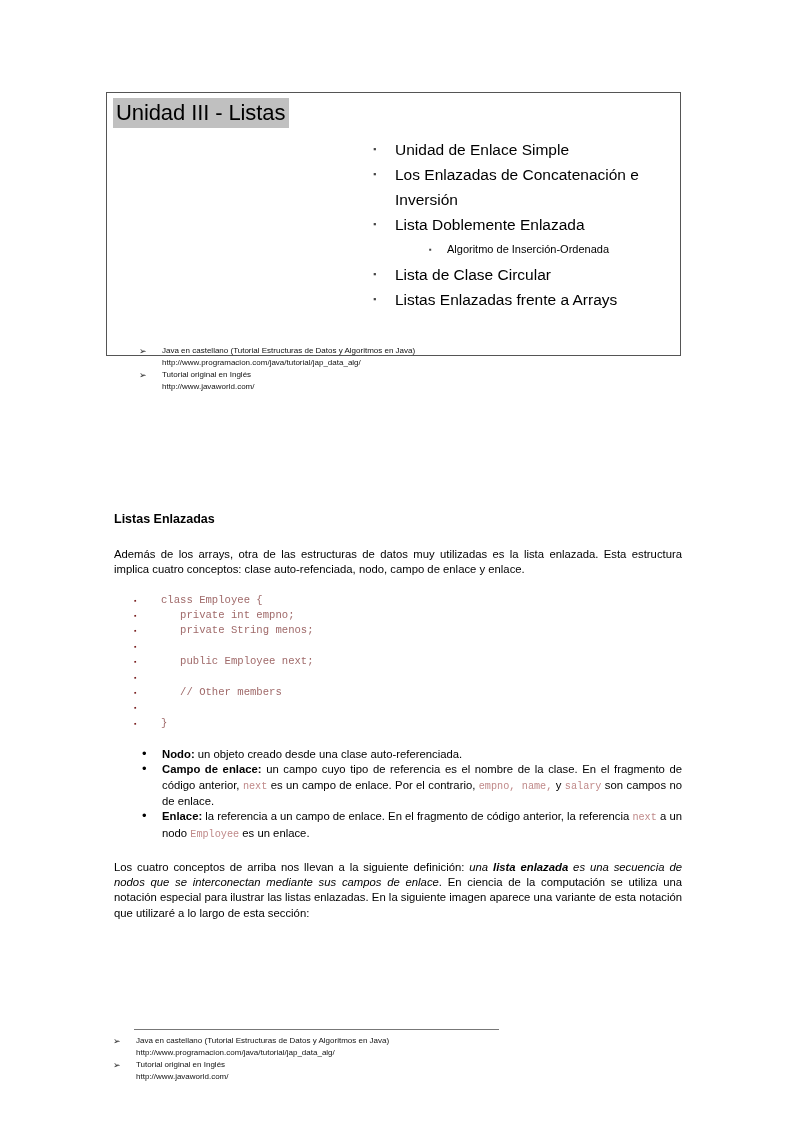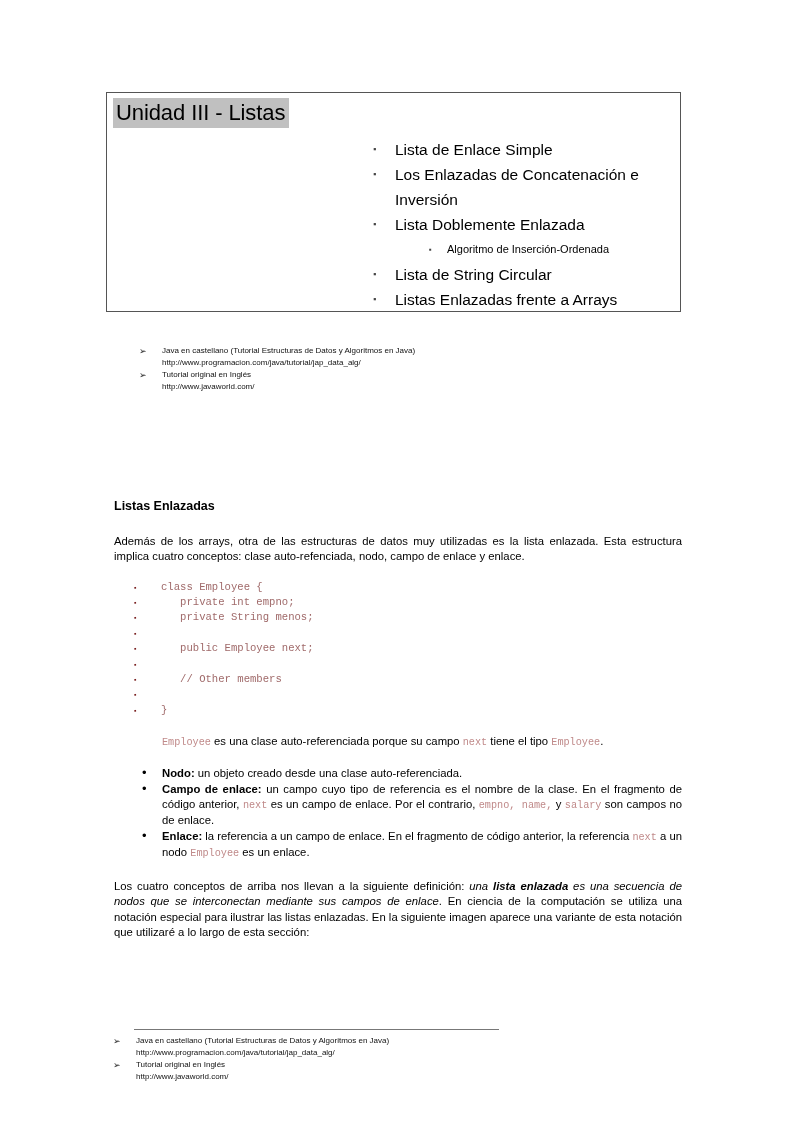--- a/index.html
+++ b/index.html
@@ -22,21 +22,21 @@
     inset: 0;
     background: #ffffff;
   }
 
   
   .slide-box {
     position: absolute;
     left: 106px;
     top: 92px;
     width: 575px;
-    height: 220px;
+    height: 264px;
     border: 1px solid #555555;
     box-sizing: border-box;
     background: #ffffff;
   }
 
   .slide-title-wrap {
     position: absolute;
     left: 6px;
     top: 5px;
   }
@@ -123,21 +123,21 @@
     position: absolute;
     left: 30px;
     top: 252px;
     width: 520px;
   }
 
   
   .content {
     position: absolute;
     left: 114px;
-    top: 499px;
+    top: 512px;
     width: 568px;
   }
 
   h2.section-heading {
     margin: 0 0 20px 0;
     font-size: 12.5px;
     line-height: 15px;
     font-weight: bold;
     color: #000000;
   }
@@ -253,41 +253,41 @@
   <div class="slide-box">
 
     <div class="slide-title-wrap">
       <span class="slide-title">Unidad III - Listas</span>
     </div>
 
     <div class="slide-bullets">
 
       <div class="sb-row level1">
         <span class="sb-marker">▪</span>
-        <span class="sb-text">Lista de Enlace Simple</span>
+        <span class="sb-text">Unidad de Enlace Simple</span>
       </div>
 
       <div class="sb-row level1">
         <span class="sb-marker">▪</span>
         <span class="sb-text">Los Enlazadas de Concatenación e Inversión</span>
       </div>
 
       <div class="sb-row level1">
         <span class="sb-marker">▪</span>
         <span class="sb-text">Lista Doblemente Enlazada</span>
       </div>
 
       <div class="sb-row level2">
         <span class="sb-marker">▪</span>
         <span class="sb-text">Algoritmo de Inserción-Ordenada</span>
       </div>
 
       <div class="sb-row level1">
         <span class="sb-marker">▪</span>
-        <span class="sb-text">Lista de String Circular</span>
+        <span class="sb-text">Lista de Clase Circular</span>
       </div>
 
       <div class="sb-row level1">
         <span class="sb-marker">▪</span>
         <span class="sb-text">Listas Enlazadas frente a Arrays</span>
       </div>
 
     </div>
 
     <div class="slide-refs refs">
@@ -348,21 +348,20 @@
       <div class="code-line">
         <span class="code-marker">▪</span>
         <span class="code-text"></span>
       </div>
       <div class="code-line">
         <span class="code-marker">▪</span>
         <span class="code-text">}</span>
       </div>
     </div>
 
-    <p class="code-note"><code>Employee</code><span> es una clase auto-referenciada porque su campo </span><code>next</code><span> tiene el tipo </span><code>Employee</code><span>.</span></p>
 
     <ul class="concepts">
 
       <li>
         <b>Nodo</b><b>:</b><span> un objeto creado desde una clase auto-referenciada.</span>
       </li>
 
       <li>
         <b>Campo de enlace</b><b>:</b><span> un campo cuyo tipo de referencia es el nombre de la clase. En el fragmento de código anterior, </span><code>next</code><span> es un campo de enlace. Por el contrario, </span><code>empno, name,</code><span> y </span><code>salary</code><span> son campos no de enlace.</span>
       </li>

